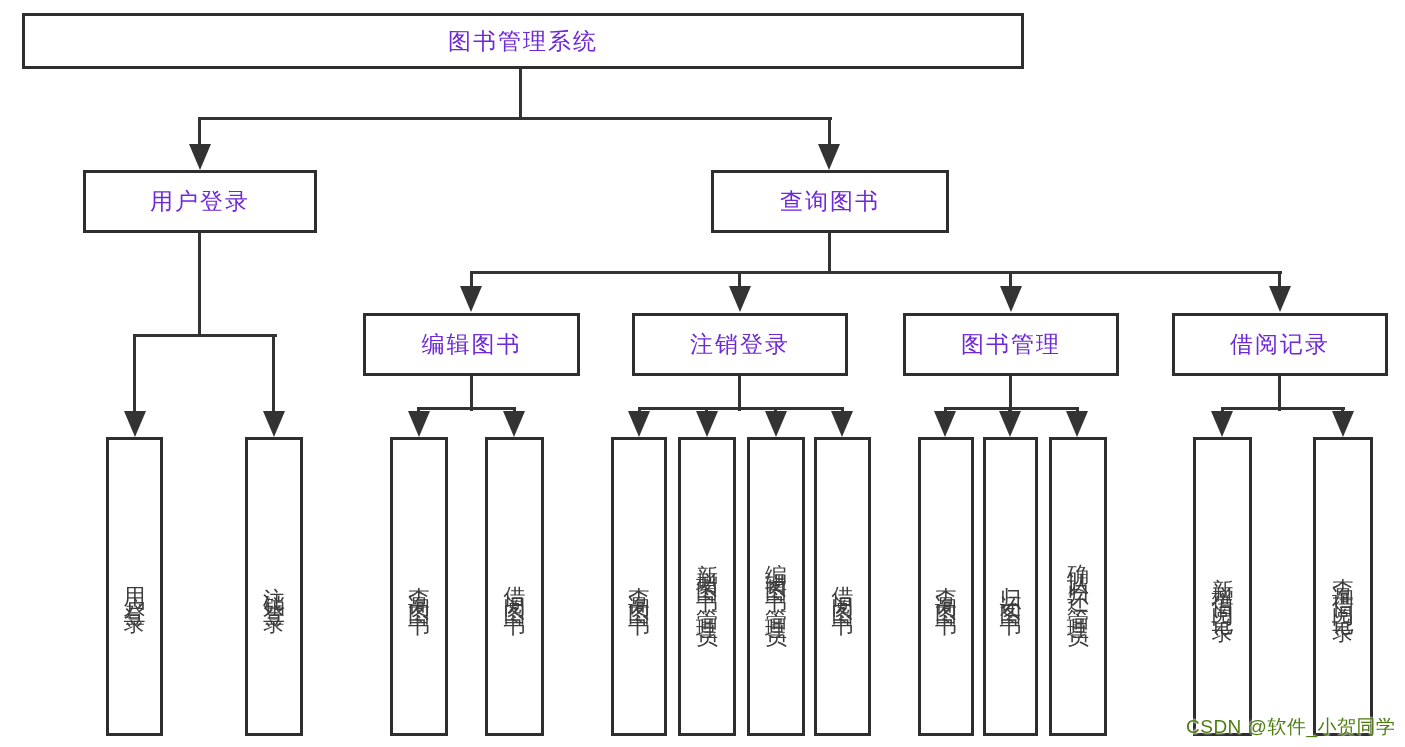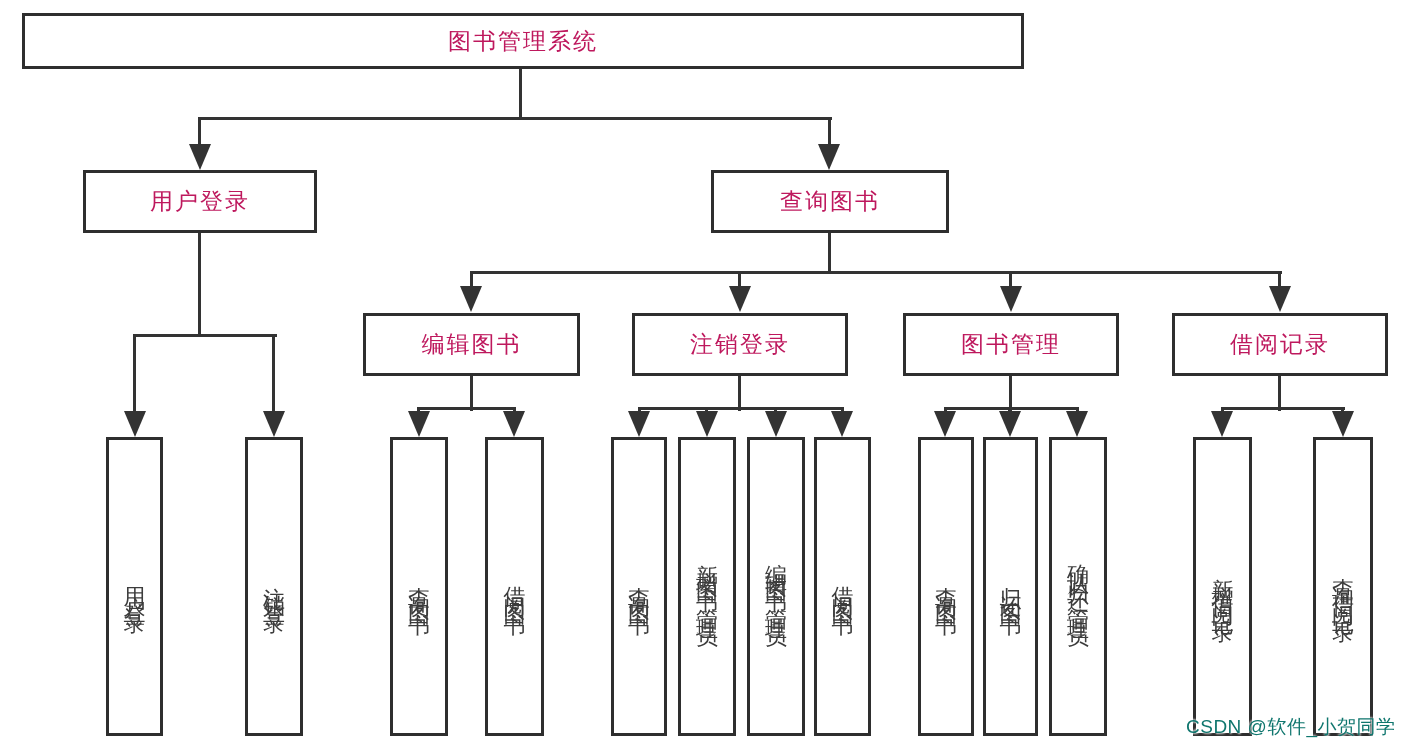--- a/index.html
+++ b/index.html
@@ -16,21 +16,21 @@
     background: #ffffff;
     border: 3px solid #2e2e2e;
     box-sizing: border-box;
     display: flex;
     align-items: center;
     justify-content: center;
     z-index: 2;
   }
   .hbox span {
     font-size: 23px;
-    color: #be185d;
+    color: #6d28d9;
     letter-spacing: 2px;
     white-space: nowrap;
   }
   .vbox span {
     writing-mode: vertical-rl;
     text-orientation: mixed;
     font-size: 22px;
     letter-spacing: 9px;
     color: #3c3c3c;
     line-height: 1;
@@ -43,21 +43,21 @@
     border-left: 11px solid transparent;
     border-right: 11px solid transparent;
     border-top: 26px solid #333333;
     z-index: 1;
   }
   .watermark {
     position: absolute;
     left: 1186px;
     top: 714px;
     font-size: 19px;
-    color: #0f766e;
+    color: #4d7c0f;
     letter-spacing: 0.5px;
     white-space: nowrap;
     z-index: 5;
     text-shadow: 1px 1px 2px rgba(255,255,255,0.9), -1px -1px 2px rgba(255,255,255,0.9);
   }
 </style>
 </head>
 <body>
 
 <div class="stage">

